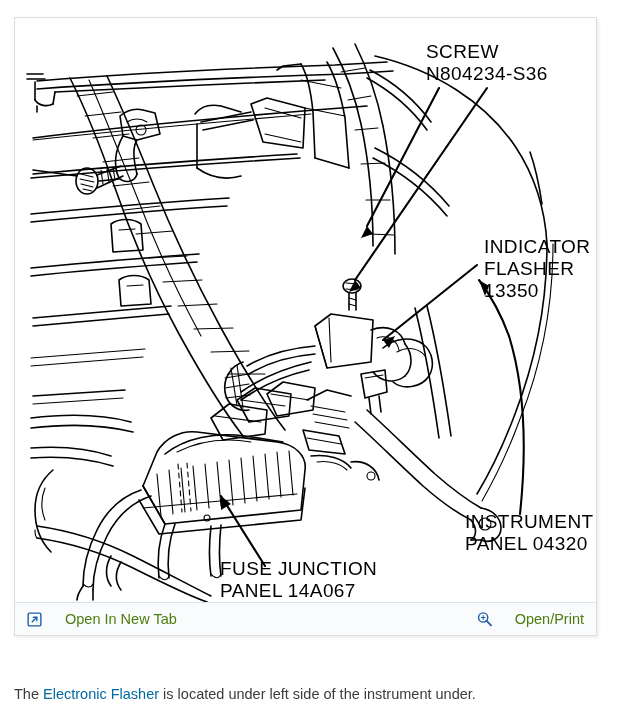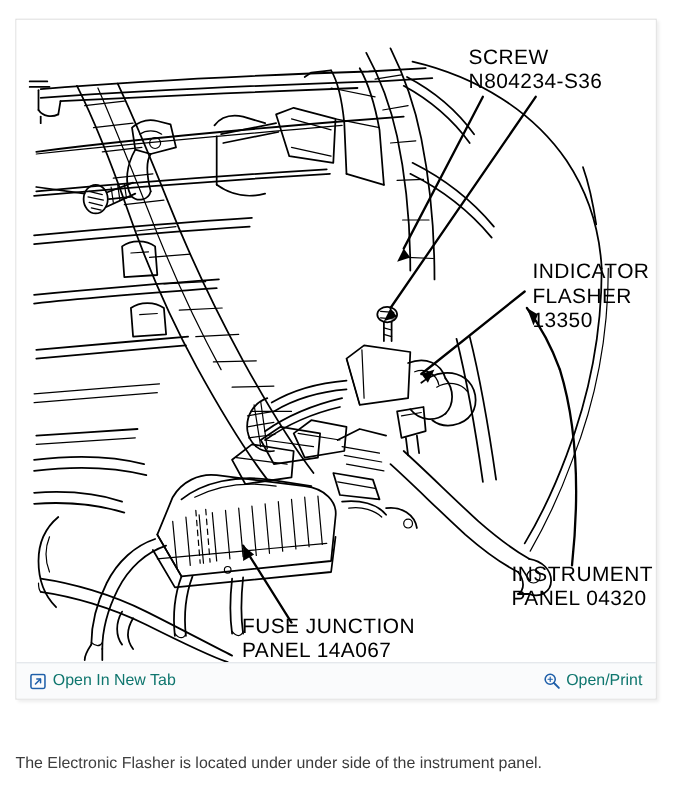--- a/index.html
+++ b/index.html
@@ -56,22 +56,22 @@
     border-top: 1px solid #dfe3e8;
     box-sizing: border-box;
     display: flex;
     align-items: center;
     justify-content: space-between;
     padding: 0 12px;
   }
   .toolbar-action {
     display: inline-flex;
     align-items: center;
-    gap: 6px;
-    color: #0f766e;
+    gap: 23px;
+    color: #4d7c0f;
     font-size: 14.5px;
     font-family: "Liberation Sans", sans-serif;
     text-decoration: none;
     cursor: pointer;
     white-space: nowrap;
     line-height: 1;
   }
   .toolbar-icon {
     display: inline-flex;
     align-items: center;
@@ -87,21 +87,21 @@
     left: 14px;
     top: 684px;
     width: 606px;
     font-size: 14.5px;
     color: #3b3b3b;
     font-family: "Liberation Sans", sans-serif;
     line-height: 20px;
     white-space: nowrap;
   }
   #caption .caption-link {
-    color: #404040;
+    color: #0369a1;
     text-decoration: none;
     cursor: pointer;
   }
 
   
   .dg-label {
     font-family: "Liberation Sans", sans-serif;
     font-size: 19px;
     fill: #000000;
     letter-spacing: 0.4px;
@@ -435,13 +435,13 @@
           <circle cx="6.6" cy="6.4" r="4.9" fill="none" stroke="#1f5fa9" stroke-width="1.5"></circle>
           <path d="M10.3,10.1 L15,14.8" stroke="#1f5fa9" stroke-width="1.9" stroke-linecap="round" fill="none"></path>
           <path d="M6.6,4.3 L6.6,8.5 M4.5,6.4 L8.7,6.4" stroke="#1f5fa9" stroke-width="1.1" stroke-linecap="round" fill="none"></path>
         </svg>
       </span>
       <span class="toolbar-label">Open/Print</span>
     </a>
   </div>
 </div>
 
-<div id="caption"><span>The </span><a class="caption-link" href="#">Electronic Flasher</a><span> is located under under side of the instrument panel.</span></div>
+<div id="caption"><span>The </span><a class="caption-link" href="#">Electronic Flasher</a><span> is located under left side of the instrument under.</span></div>
 
 </body></html>

